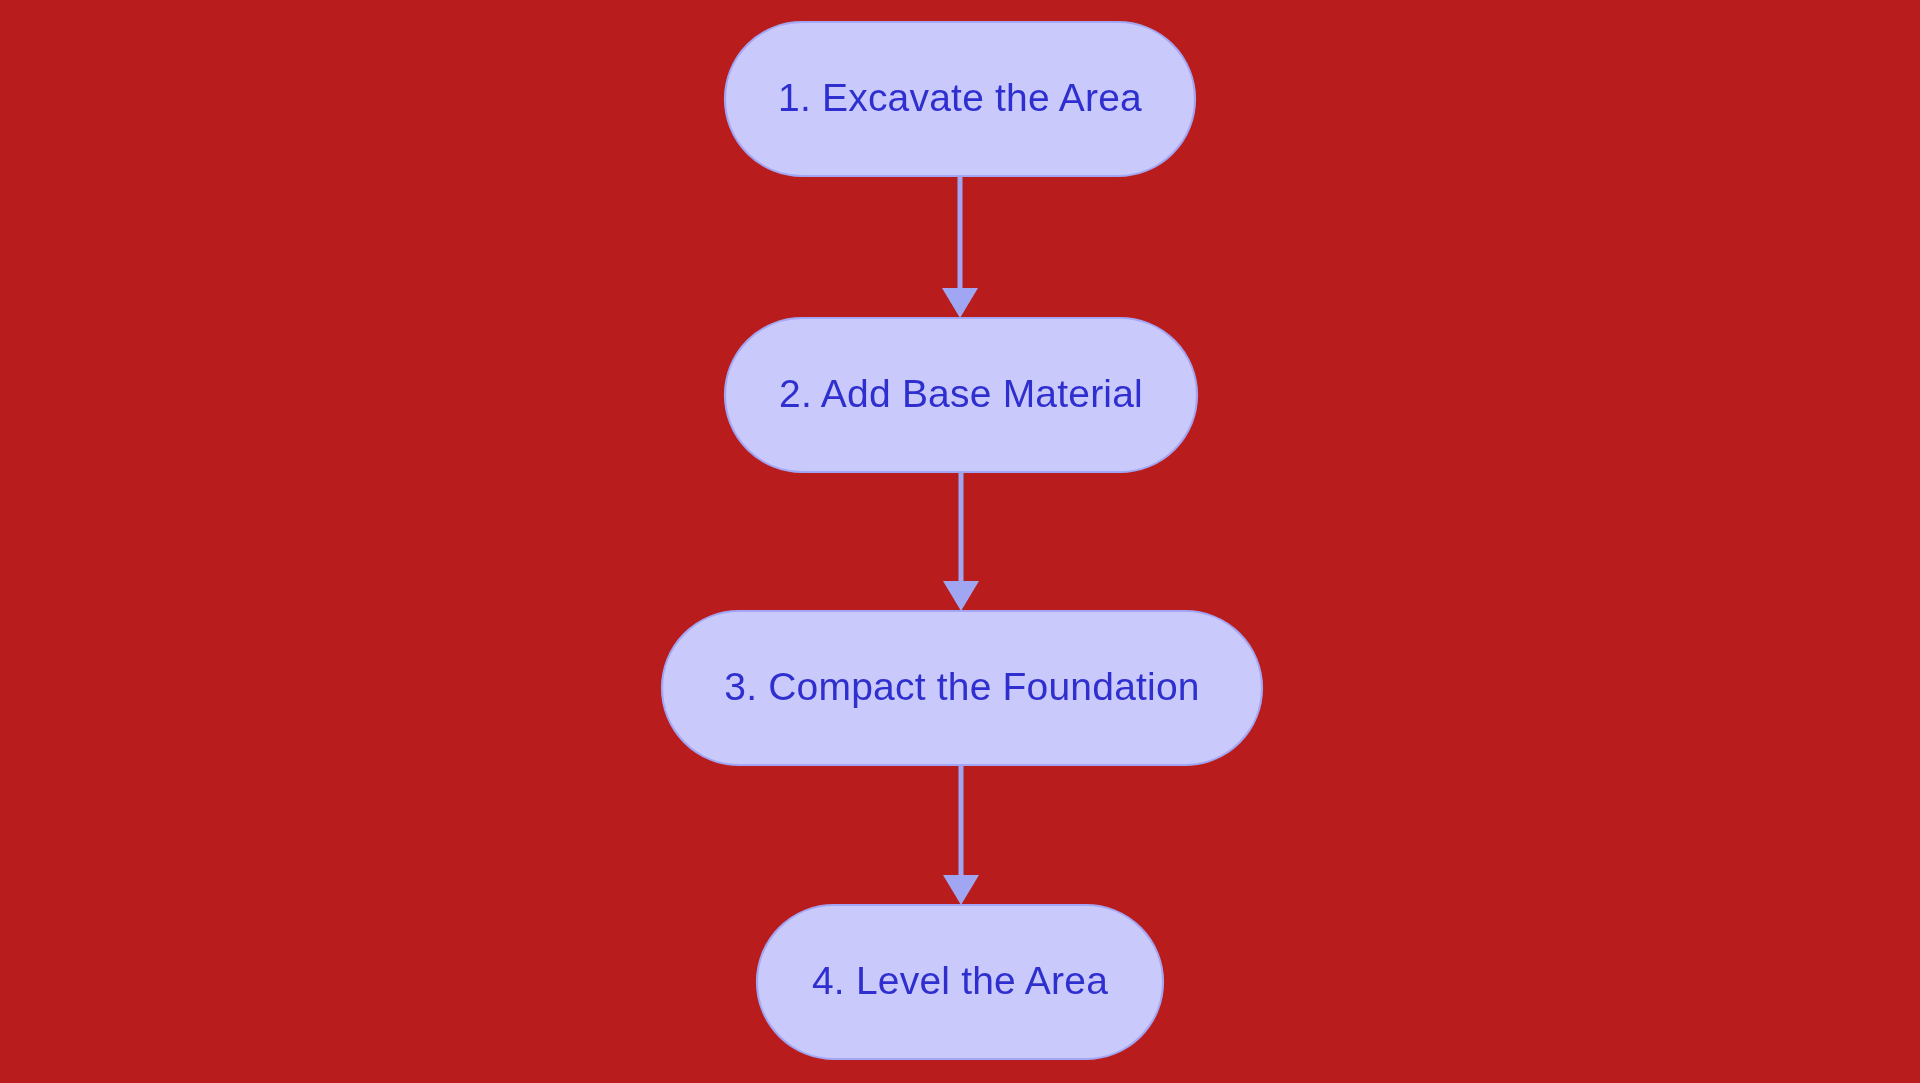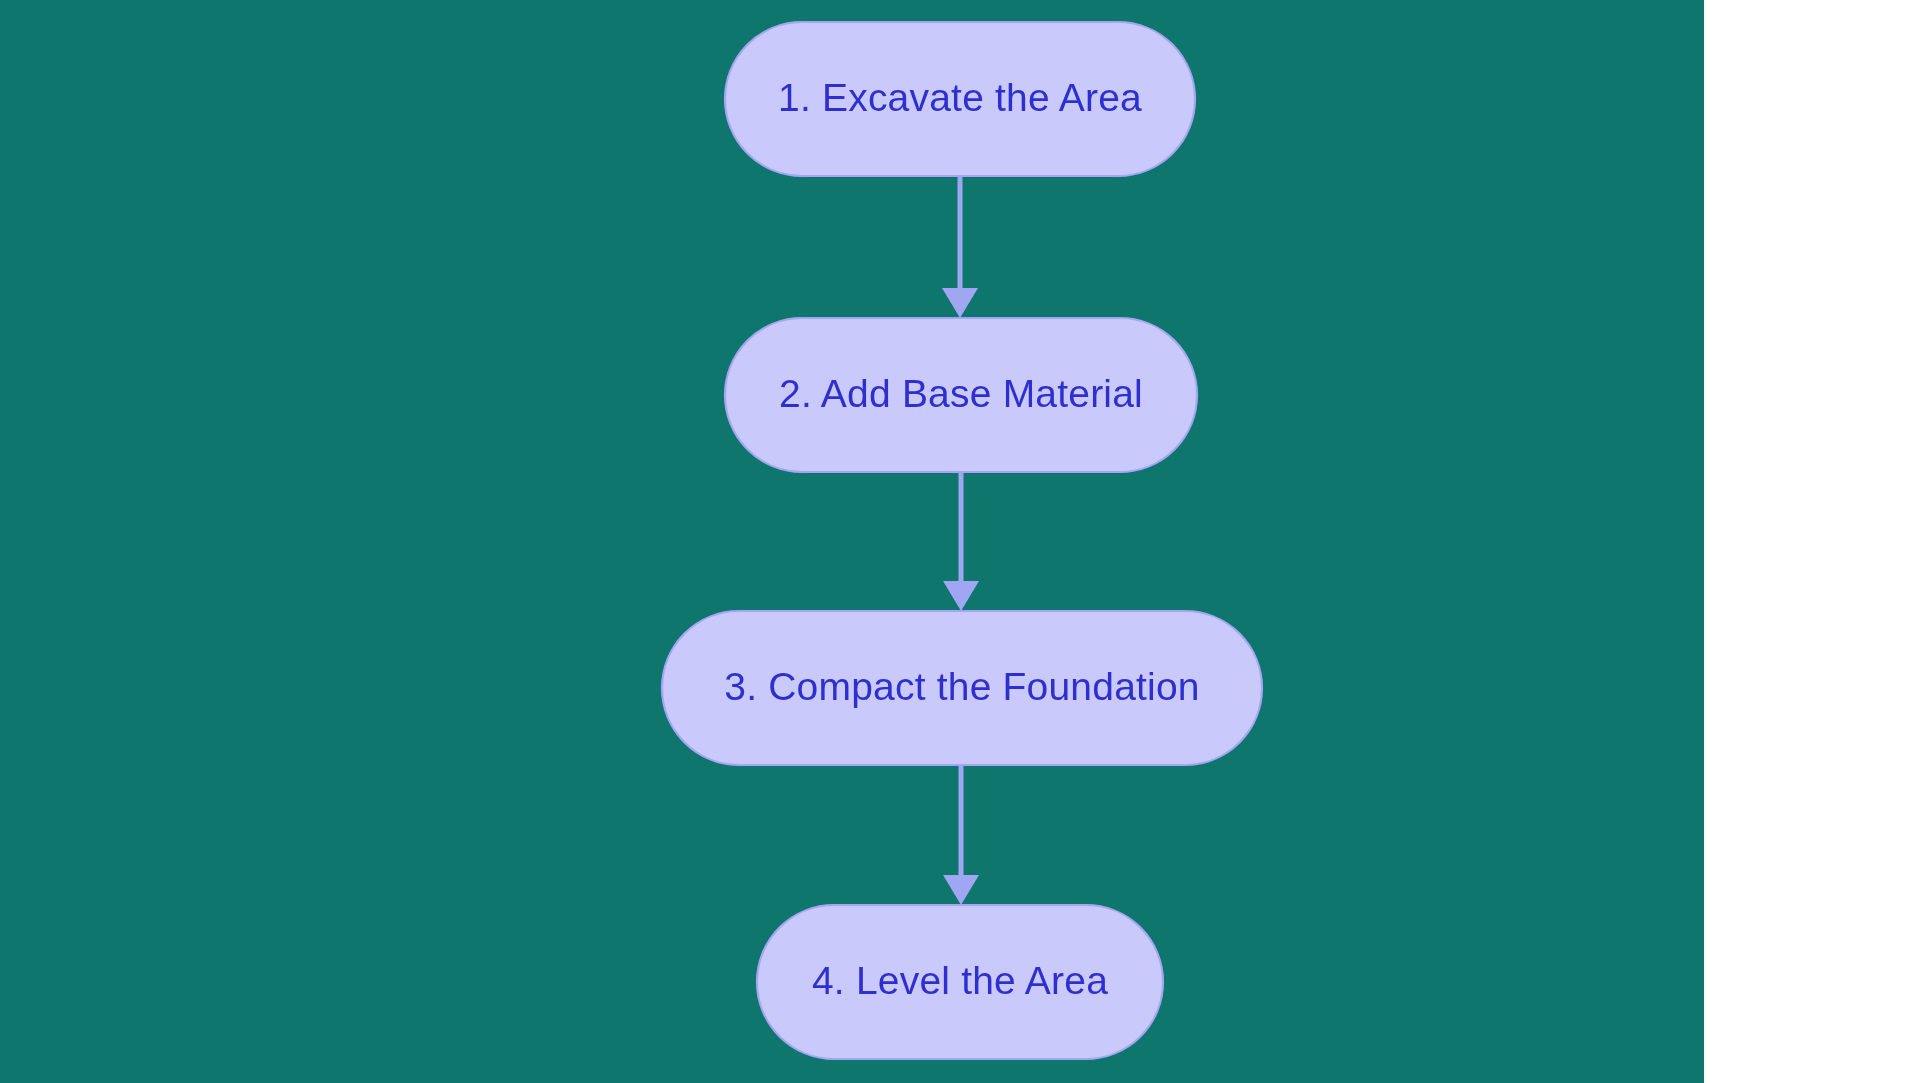--- a/index.html
+++ b/index.html
@@ -9,23 +9,23 @@
     background: #ffffff;
   }
   body {
     width: 1920px;
     height: 1083px;
     overflow: hidden;
     font-family: "Liberation Sans", "DejaVu Sans", sans-serif;
   }
   #flow-root {
     position: relative;
-    width: 1704px;
+    width: 1920px;
     height: 1083px;
-    background: #0f766e;
+    background: #b91c1c;
   }
   #flow-svg {
     position: absolute;
     left: 0;
     top: 0;
     width: 1920px;
     height: 1083px;
     display: block;
   }
   .node-shape {

